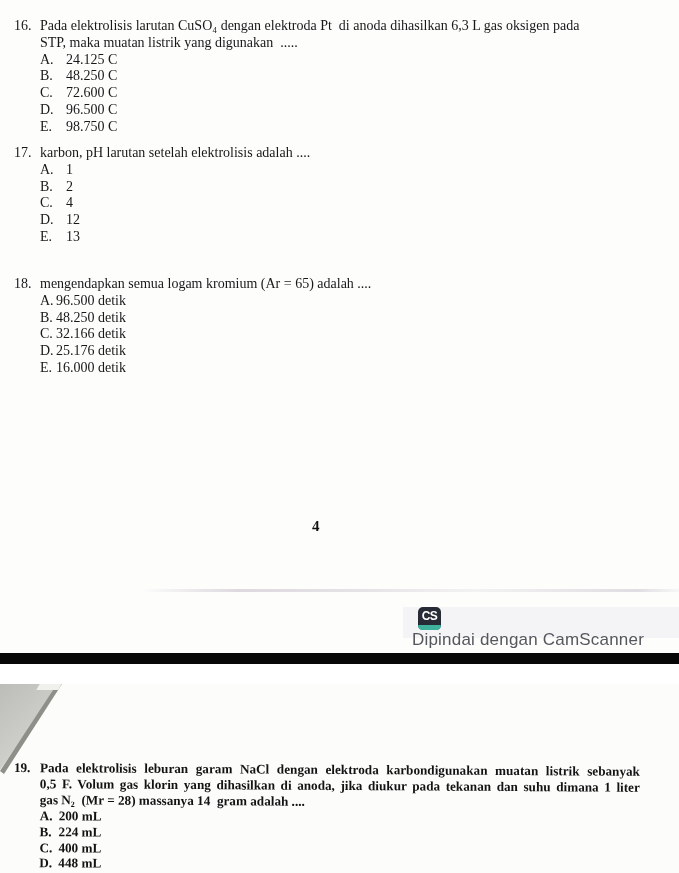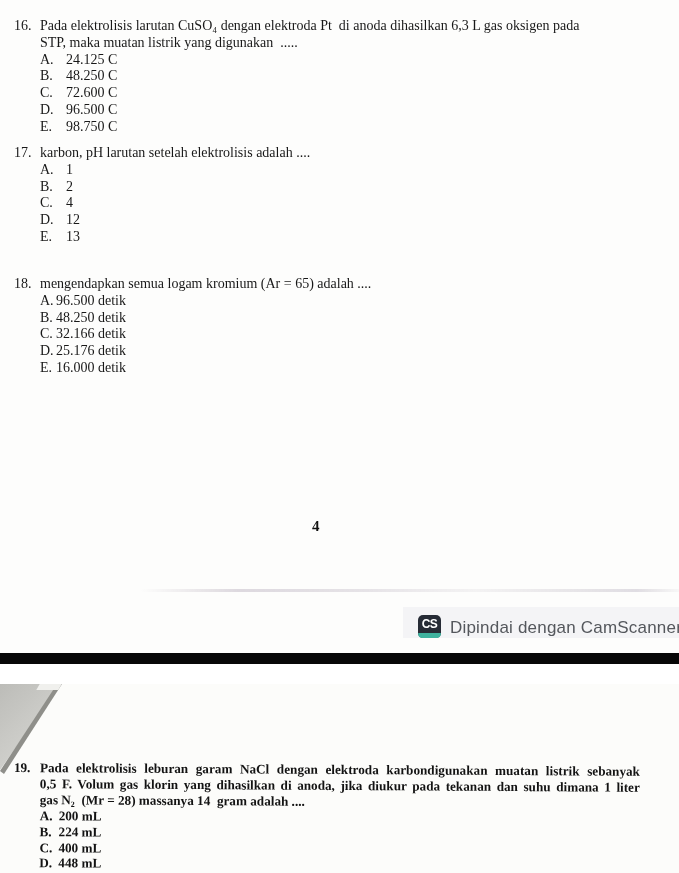--- a/index.html
+++ b/index.html
@@ -45,21 +45,21 @@
     position:absolute;left:140px;top:589px;width:540px;height:3px;
     background:linear-gradient(90deg,
       rgba(160,150,165,0) 0%, rgba(150,135,155,.30) 18%, rgba(140,125,150,.20) 42%,
       rgba(160,150,165,.10) 62%, rgba(150,140,160,.28) 92%, rgba(160,150,165,.05) 100%);
     filter:blur(.7px);
   }
 
   
   .cs-strip{
     position:absolute;left:403px;top:607px;width:276px;height:31px;
-    background:#f4f4f6;display:flex;align-items:flex-end;cursor:pointer;
+    background:#f4f4f6;display:flex;align-items:flex-start;cursor:pointer;flex-direction:column;
   }
   .cs-icon{
     position:relative;flex:none;width:23px;height:23px;margin-left:15px;
     border-radius:5px;background:#262b35;
   }
   .cs-icon-text{
     position:absolute;top:1px;left:0;right:0;text-align:center;
     font:bold 12px/17px "Liberation Sans","DejaVu Sans",sans-serif;
     color:#ffffff;letter-spacing:-0.5px;
   }

